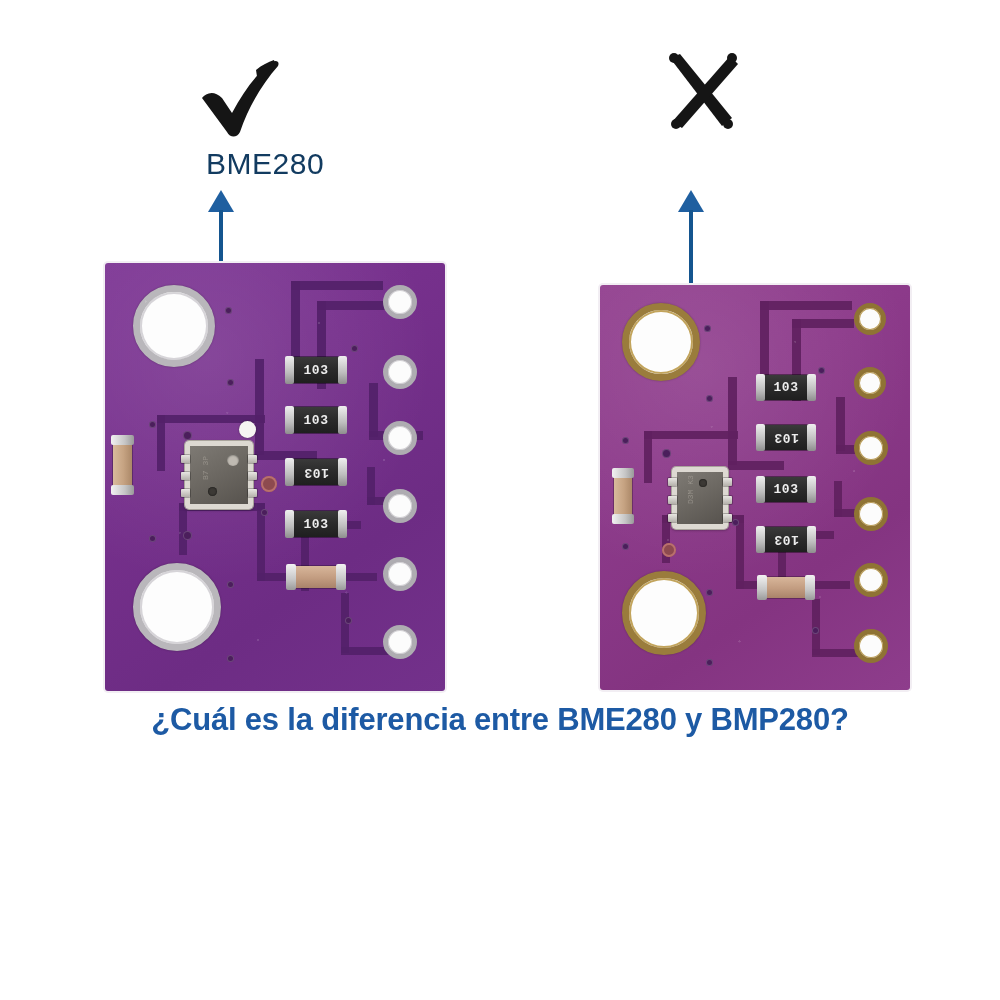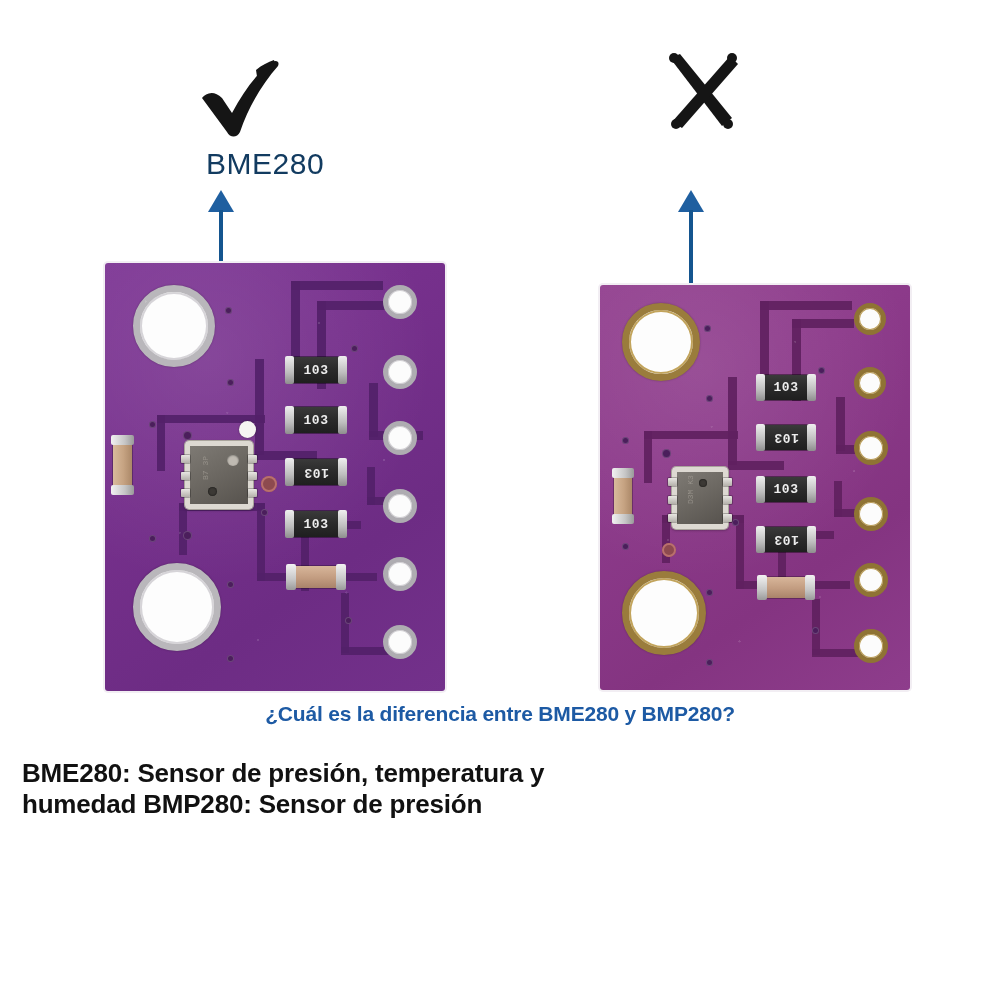--- a/index.html
+++ b/index.html
@@ -276,21 +276,21 @@
 
   
   .headline {
     position: absolute;
     left: 0;
     top: 702px;
     width: 1000px;
     text-align: center;
     font-family: "Liberation Sans", sans-serif;
     font-weight: 700;
-    font-size: 21px;
+    font-size: 31px;
     color: #1d5aa4;
     letter-spacing: -0.2px;
   }
   .body-text {
     position: absolute;
     left: 22px;
     top: 758px;
     width: 940px;
     font-family: "Liberation Sans", sans-serif;
     font-weight: 700;
@@ -516,18 +516,14 @@
     </div>
 
     <div class="cap-smd" style="left:162px; top:292px; width:48px; height:21px;">
       <div class="cap-l"></div>
       <div class="cap-r"></div>
     </div>
   </div>
 
   <div class="headline">¿Cuál es la diferencia entre BME280 y BMP280?</div>
 
-  <div class="body-text">
-    <span class="line">BME280: Sensor de presión, temperatura y</span>
-    <span class="line">humedad BMP280: Sensor de presión</span>
-  </div>
 
 </div>
 
 </body></html>

